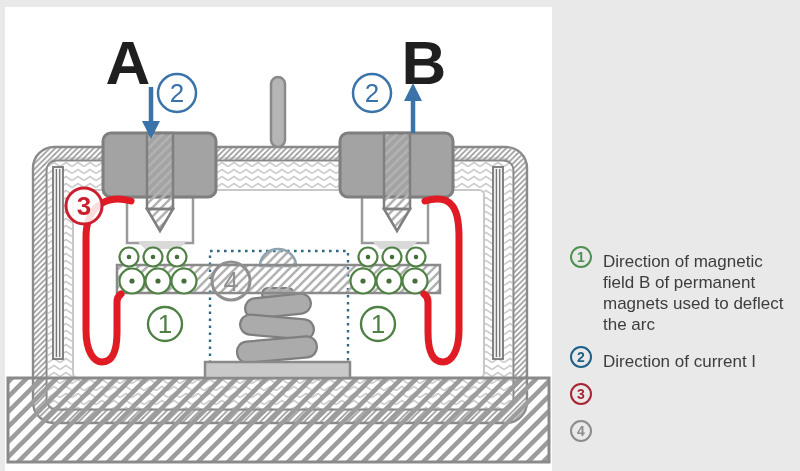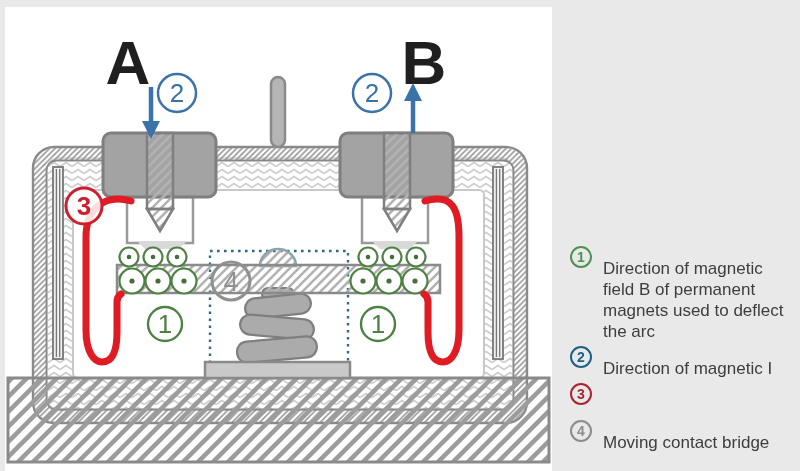--- a/index.html
+++ b/index.html
@@ -4,21 +4,21 @@
 <style>
   html,body{margin:0;padding:0;}
   body{font-family:"Liberation Sans", sans-serif;}
   #stage{position:relative;width:800px;height:471px;background:#e9e9e9;overflow:hidden;}
   #diagram-svg{position:absolute;left:0;top:0;}
   .legend{position:absolute;left:552px;top:0;width:248px;height:471px;}
   .legend-row{position:absolute;left:18px;display:flex;align-items:flex-start;gap:11px;width:220px;}
   .legend-num{flex:0 0 auto;width:18px;height:18px;border-radius:50%;border:2.5px solid #8c8c8c;
     display:flex;align-items:center;justify-content:center;font-size:14px;font-weight:bold;
     color:#8c8c8c;background:transparent;}
-  .legend-label{font-size:17px;line-height:21px;color:#3d3d3d;white-space:pre-line;margin-top:12px;}
+  .legend-label{font-size:17px;line-height:21px;color:#3d3d3d;white-space:pre-line;margin-top:5px;}
   .c-green{border-color:#4d9150;color:#4d9150;}
   .c-blue{border-color:#1d6089;color:#1d6089;}
   .c-red{border-color:#a92433;color:#a92433;}
   .c-gray{border-color:#8c8c8c;color:#8c8c8c;}
   .row-1{top:246px;} .row-2{top:346px;} .row-3{top:383px;} .row-4{top:420px;}
   text{font-family:"Liberation Sans", sans-serif;}
 </style>
 </head>
 <body>
 
@@ -187,24 +187,23 @@
   <div class="legend">
     <div class="legend-row row-1">
       <div class="legend-num c-green">1</div>
       <div class="legend-label">Direction of magnetic
 field B of permanent
 magnets used to deflect
 the arc</div>
     </div>
     <div class="legend-row row-2">
       <div class="legend-num c-blue">2</div>
-      <div class="legend-label">Direction of magnetic I</div>
+      <div class="legend-label">Direction of current I</div>
     </div>
     <div class="legend-row row-3">
       <div class="legend-num c-red">3</div>
     </div>
     <div class="legend-row row-4">
       <div class="legend-num c-gray">4</div>
-      <div class="legend-label">Moving contact bridge</div>
     </div>
   </div>
 
 </div>
 
 </body></html>

